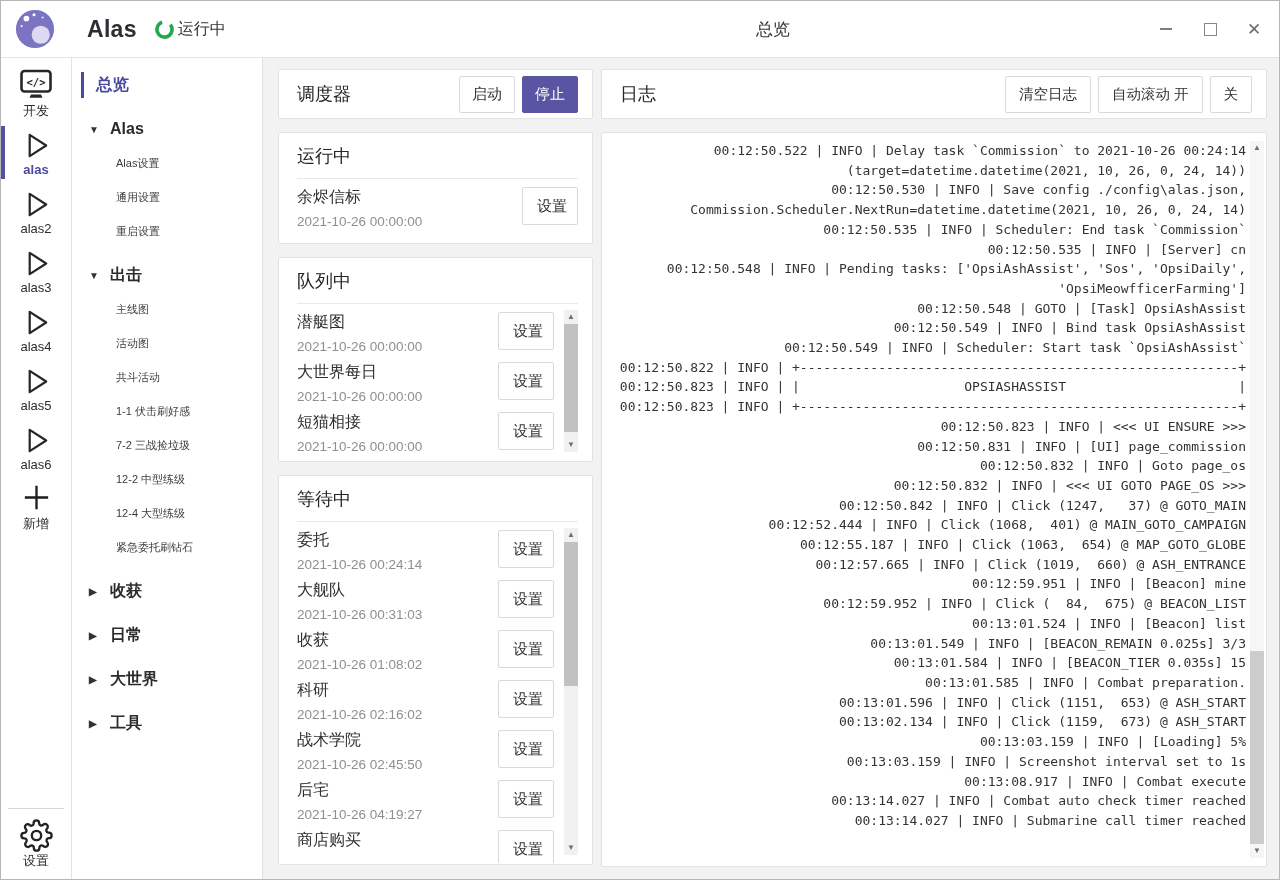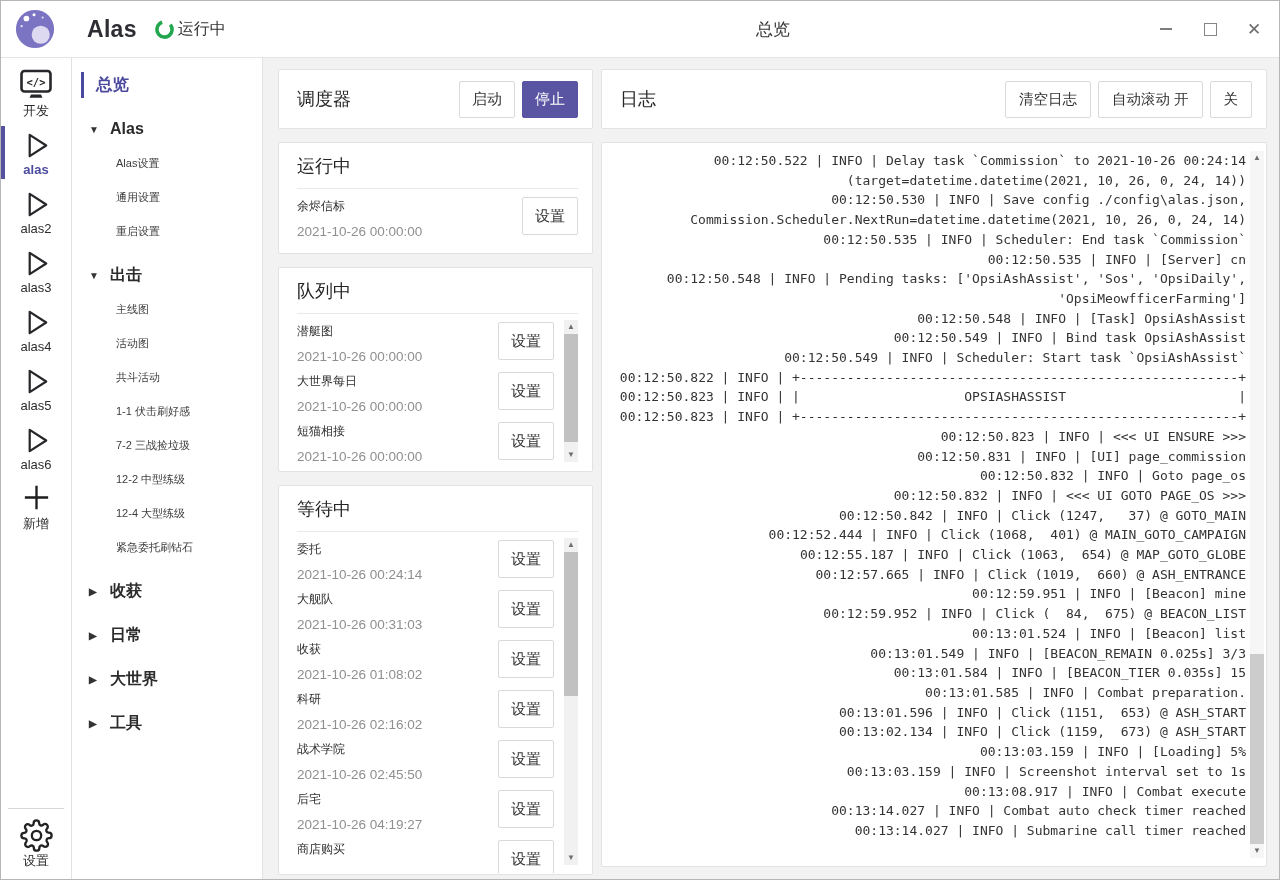--- a/index.html
+++ b/index.html
@@ -38,33 +38,33 @@
   .menu-bar { position:absolute; left:9px; top:4px; width:3px; height:26px; background:#4b4a9e; }
   .menu-group { height:34px; margin-top:10px; display:flex; align-items:center; padding-left:17px; font-weight:bold; font-size:16px; color:#2b2b2b; cursor:pointer; }
   .tri { font-size:10px; margin-right:9px; color:#333; width:12px; }
   .menu-sub { height:34px; display:flex; align-items:center; padding-left:44px; font-size:11px; color:#3c3c3c; cursor:pointer; white-space:nowrap; }
 
   
   .main { flex:1; display:flex; background:#f2f2f2; padding:11px 12px 12px 15px; min-width:0; }
   .card { background:#fff; border:1px solid #e2e2e2; border-radius:2px; }
 
   .sched-col { width:315px; flex:none; margin-right:8px; display:flex; flex-direction:column; }
-  .panel-head { height:60px; flex:none; display:flex; align-items:center; padding:0 14px 0 18px; margin-bottom:13px; }
+  .panel-head { height:50px; flex:none; display:flex; align-items:center; padding:0 14px 0 18px; margin-bottom:13px; }
   .card-title { font-size:18px; color:#262626; }
   .btn-group { margin-left:auto; display:flex; gap:7px; }
-  .btn { font-family:inherit; font-size:15px; color:#333; background:#fff; border:1px solid #d9d9d9; border-radius:2px; height:37px; min-width:54px; padding:0 12px; cursor:pointer; }
+  .btn { font-family:inherit; font-size:15px; color:#333; background:#fff; border:1px solid #d9d9d9; border-radius:2px; height:37px; min-width:54px; padding:0 12px; cursor:pointer;text-align:right; }
   .btn.primary { background:var(--accent,#5a55a2); border-color:var(--accent,#5a55a2); color:#fff; }
   .btn.small { font-size:14.5px; padding:0 13px; min-width:0; }
 
   .sched-card { margin-bottom:13px; padding:0 14px 0 18px; overflow:hidden; }
   .sec-title { font-size:18px; color:#262626; padding:11px 0 10px; border-bottom:1px solid #e9e9e9; }
   .sec-body { display:flex; height:calc(100% - 47px); overflow:hidden; }
   .task-list { flex:1; overflow:hidden; padding-top:6px; min-width:0; }
   .task-row { height:50px; display:flex; align-items:flex-start; }
-  .task-name { font-size:12px; color:#2f2f2f; line-height:24px; white-space:nowrap;font-family:Liberation Mono, monospace; }
+  .task-name { font-size:16px; color:#2f2f2f; line-height:24px; white-space:nowrap; }
   .task-time { font-size:13.5px; color:#8f8f8f; line-height:20px; margin-top:3px; }
   .task-info { flex:1; min-width:0; }
   .setting-btn { height:38px; min-width:56px; padding:0 10px; font-size:15px; margin-top:2px; }
 
   
   .vscroll { width:14px; flex:none; display:flex; flex-direction:column; align-items:center; background:#f1f1f1; margin:6px 0 8px 10px; }
   .sb-arrow { font-size:8px; color:#6f6f6f; height:14px; line-height:14px; cursor:pointer; }
   .sb-track { flex:1; width:100%; position:relative; }
   .sb-thumb { position:absolute; left:0; width:100%; background:#c1c1c1; }
 
@@ -376,21 +376,21 @@
         <div class="card log-card">
           <div class="log-body" id="log-body">
               <div class="log-line">00:12:50.522 | INFO | Delay task `Commission` to 2021-10-26 00:24:14</div>
               <div class="log-line">(target=datetime.datetime(2021, 10, 26, 0, 24, 14))</div>
               <div class="log-line">00:12:50.530 | INFO | Save config ./config\alas.json,</div>
               <div class="log-line">Commission.Scheduler.NextRun=datetime.datetime(2021, 10, 26, 0, 24, 14)</div>
               <div class="log-line">00:12:50.535 | INFO | Scheduler: End task `Commission`</div>
               <div class="log-line">00:12:50.535 | INFO | [Server] cn</div>
               <div class="log-line">00:12:50.548 | INFO | Pending tasks: ['OpsiAshAssist', 'Sos', 'OpsiDaily',</div>
               <div class="log-line">'OpsiMeowfficerFarming']</div>
-              <div class="log-line">00:12:50.548 | INFO | [Task] OpsiAshAssist</div>
+              <div class="log-line">00:12:50.548 | GOTO | [Task] OpsiAshAssist</div>
               <div class="log-line">00:12:50.549 | INFO | Bind task OpsiAshAssist</div>
               <div class="log-line">00:12:50.549 | INFO | Scheduler: Start task `OpsiAshAssist`</div>
               <div class="log-line">00:12:50.822 | INFO | +--------------------------------------------------------+</div>
               <div class="log-line">00:12:50.823 | INFO | |                     OPSIASHASSIST                      |</div>
               <div class="log-line">00:12:50.823 | INFO | +--------------------------------------------------------+</div>
               <div class="log-line">00:12:50.823 | INFO | &lt;&lt;&lt; UI ENSURE &gt;&gt;&gt;</div>
               <div class="log-line">00:12:50.831 | INFO | [UI] page_commission</div>
               <div class="log-line">00:12:50.832 | INFO | Goto page_os</div>
               <div class="log-line">00:12:50.832 | INFO | &lt;&lt;&lt; UI GOTO PAGE_OS &gt;&gt;&gt;</div>
               <div class="log-line">00:12:50.842 | INFO | Click (1247,   37) @ GOTO_MAIN</div>

